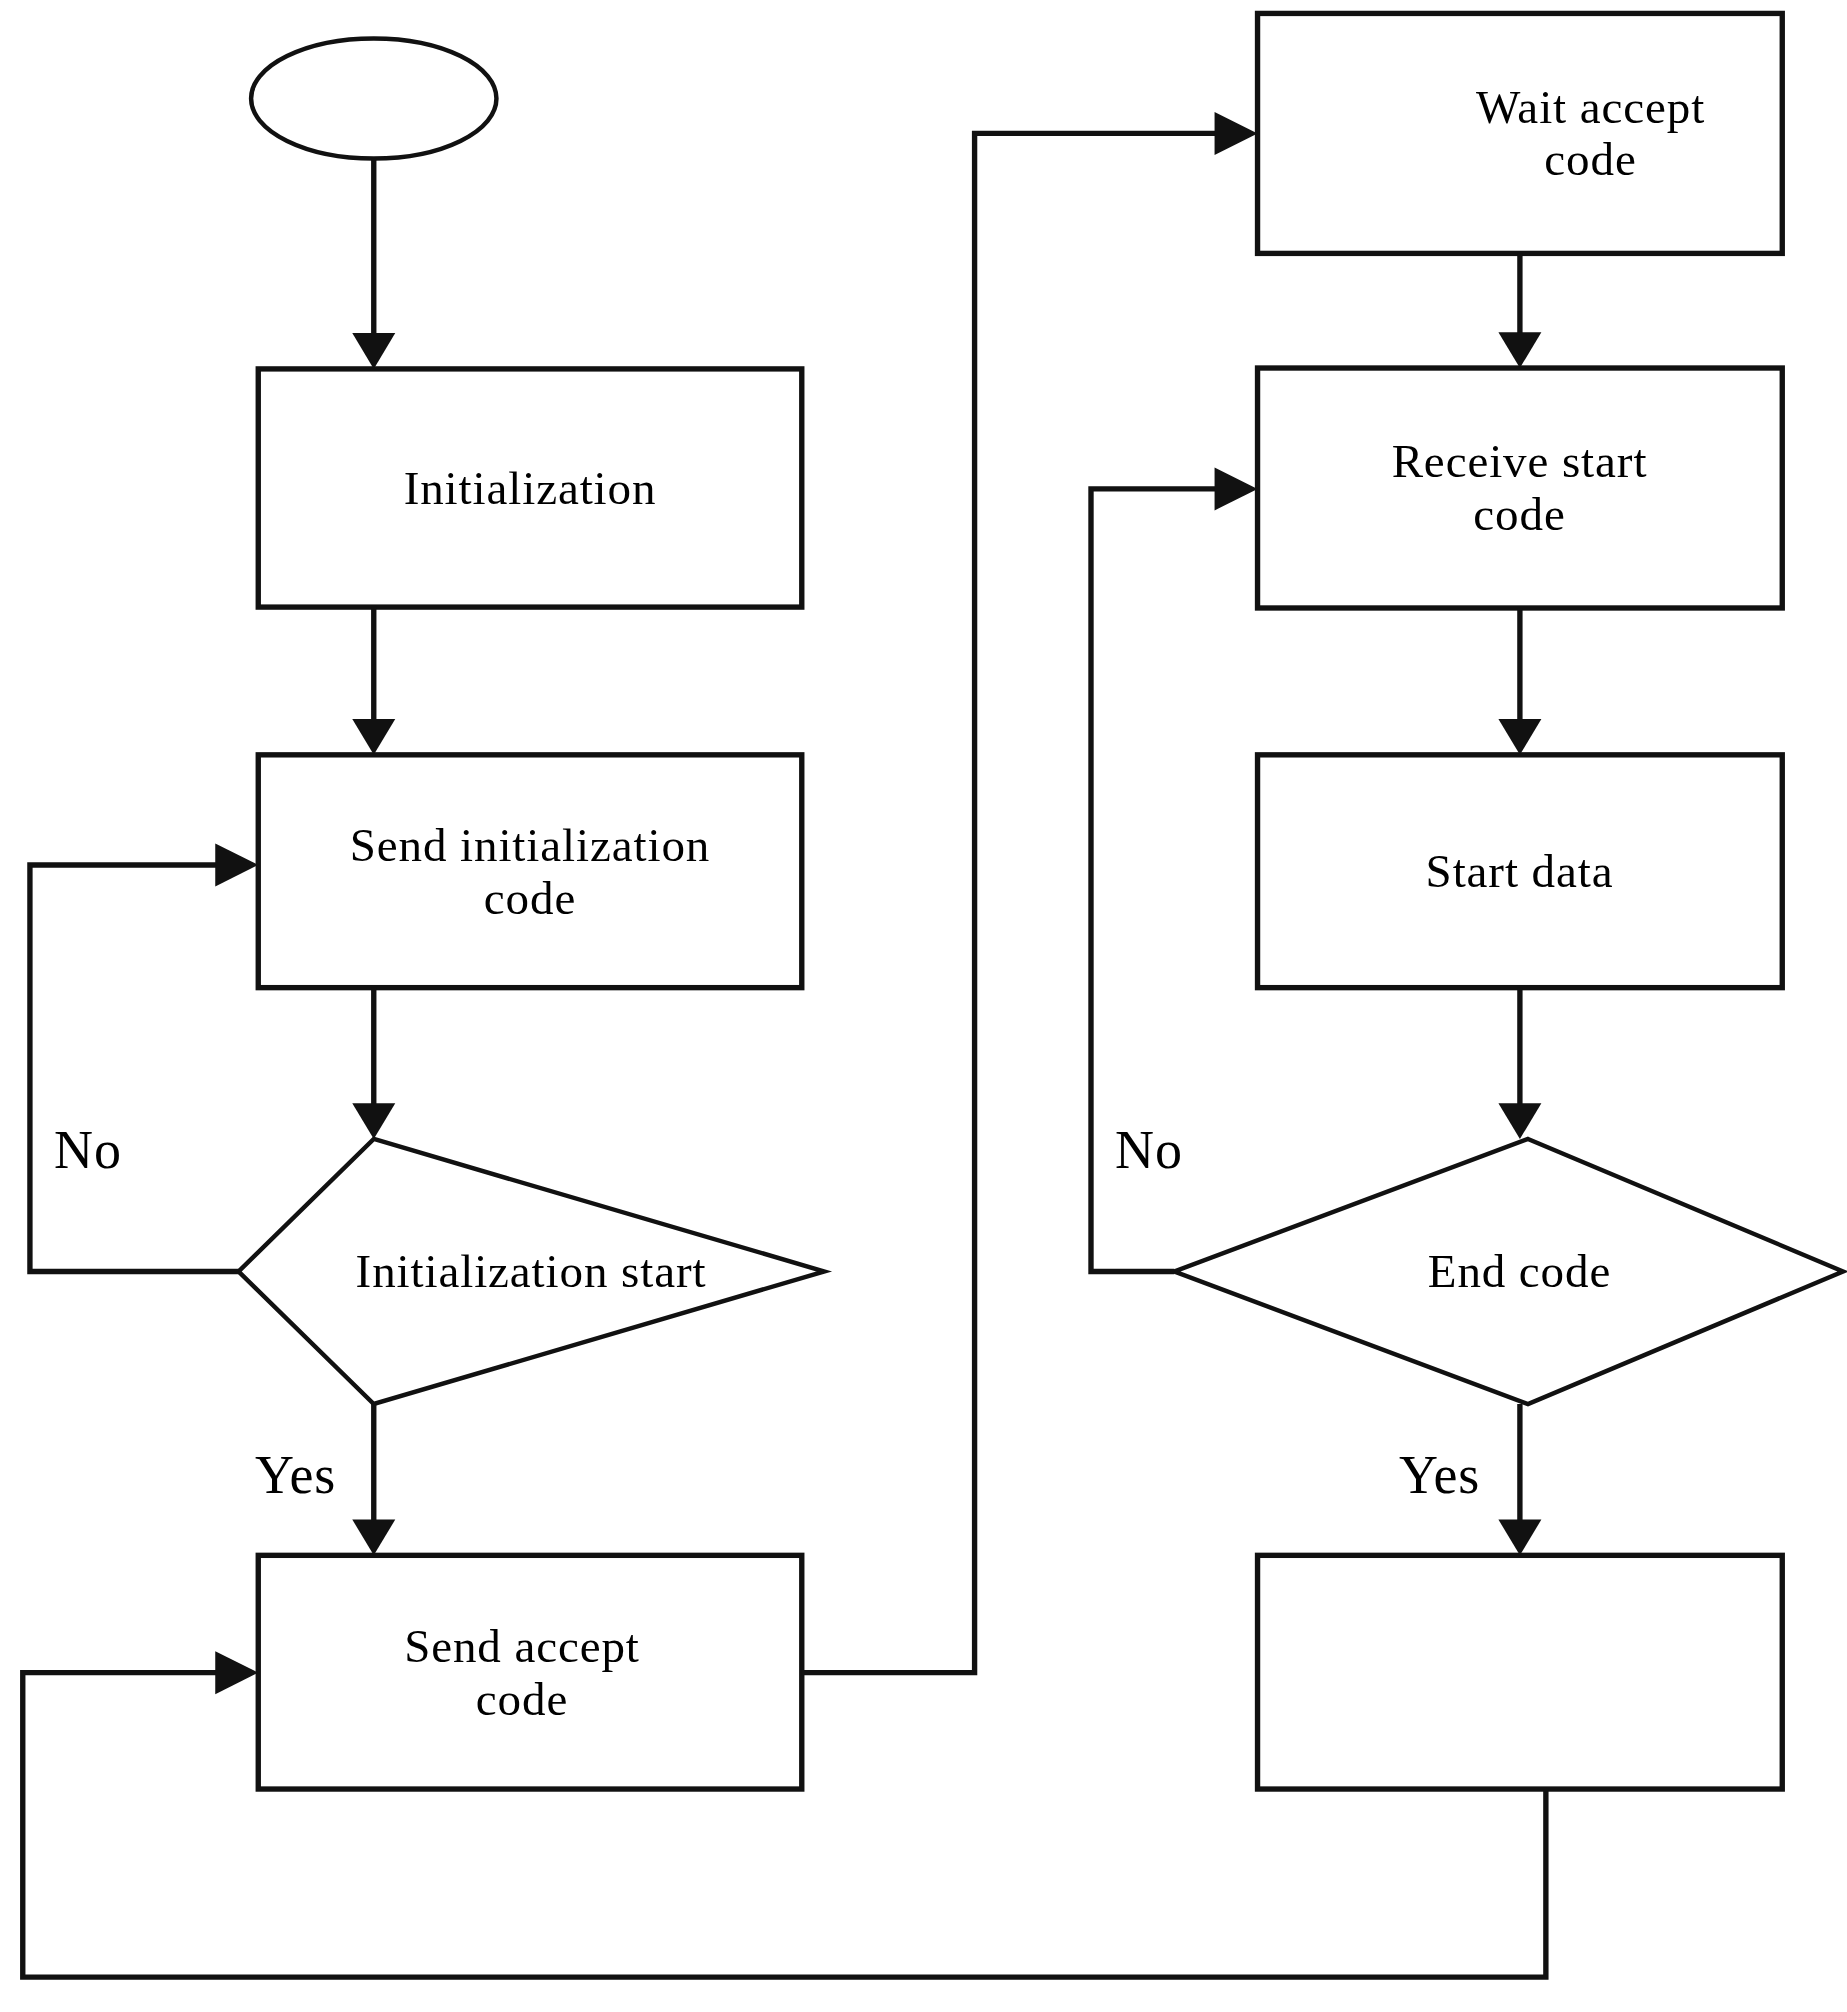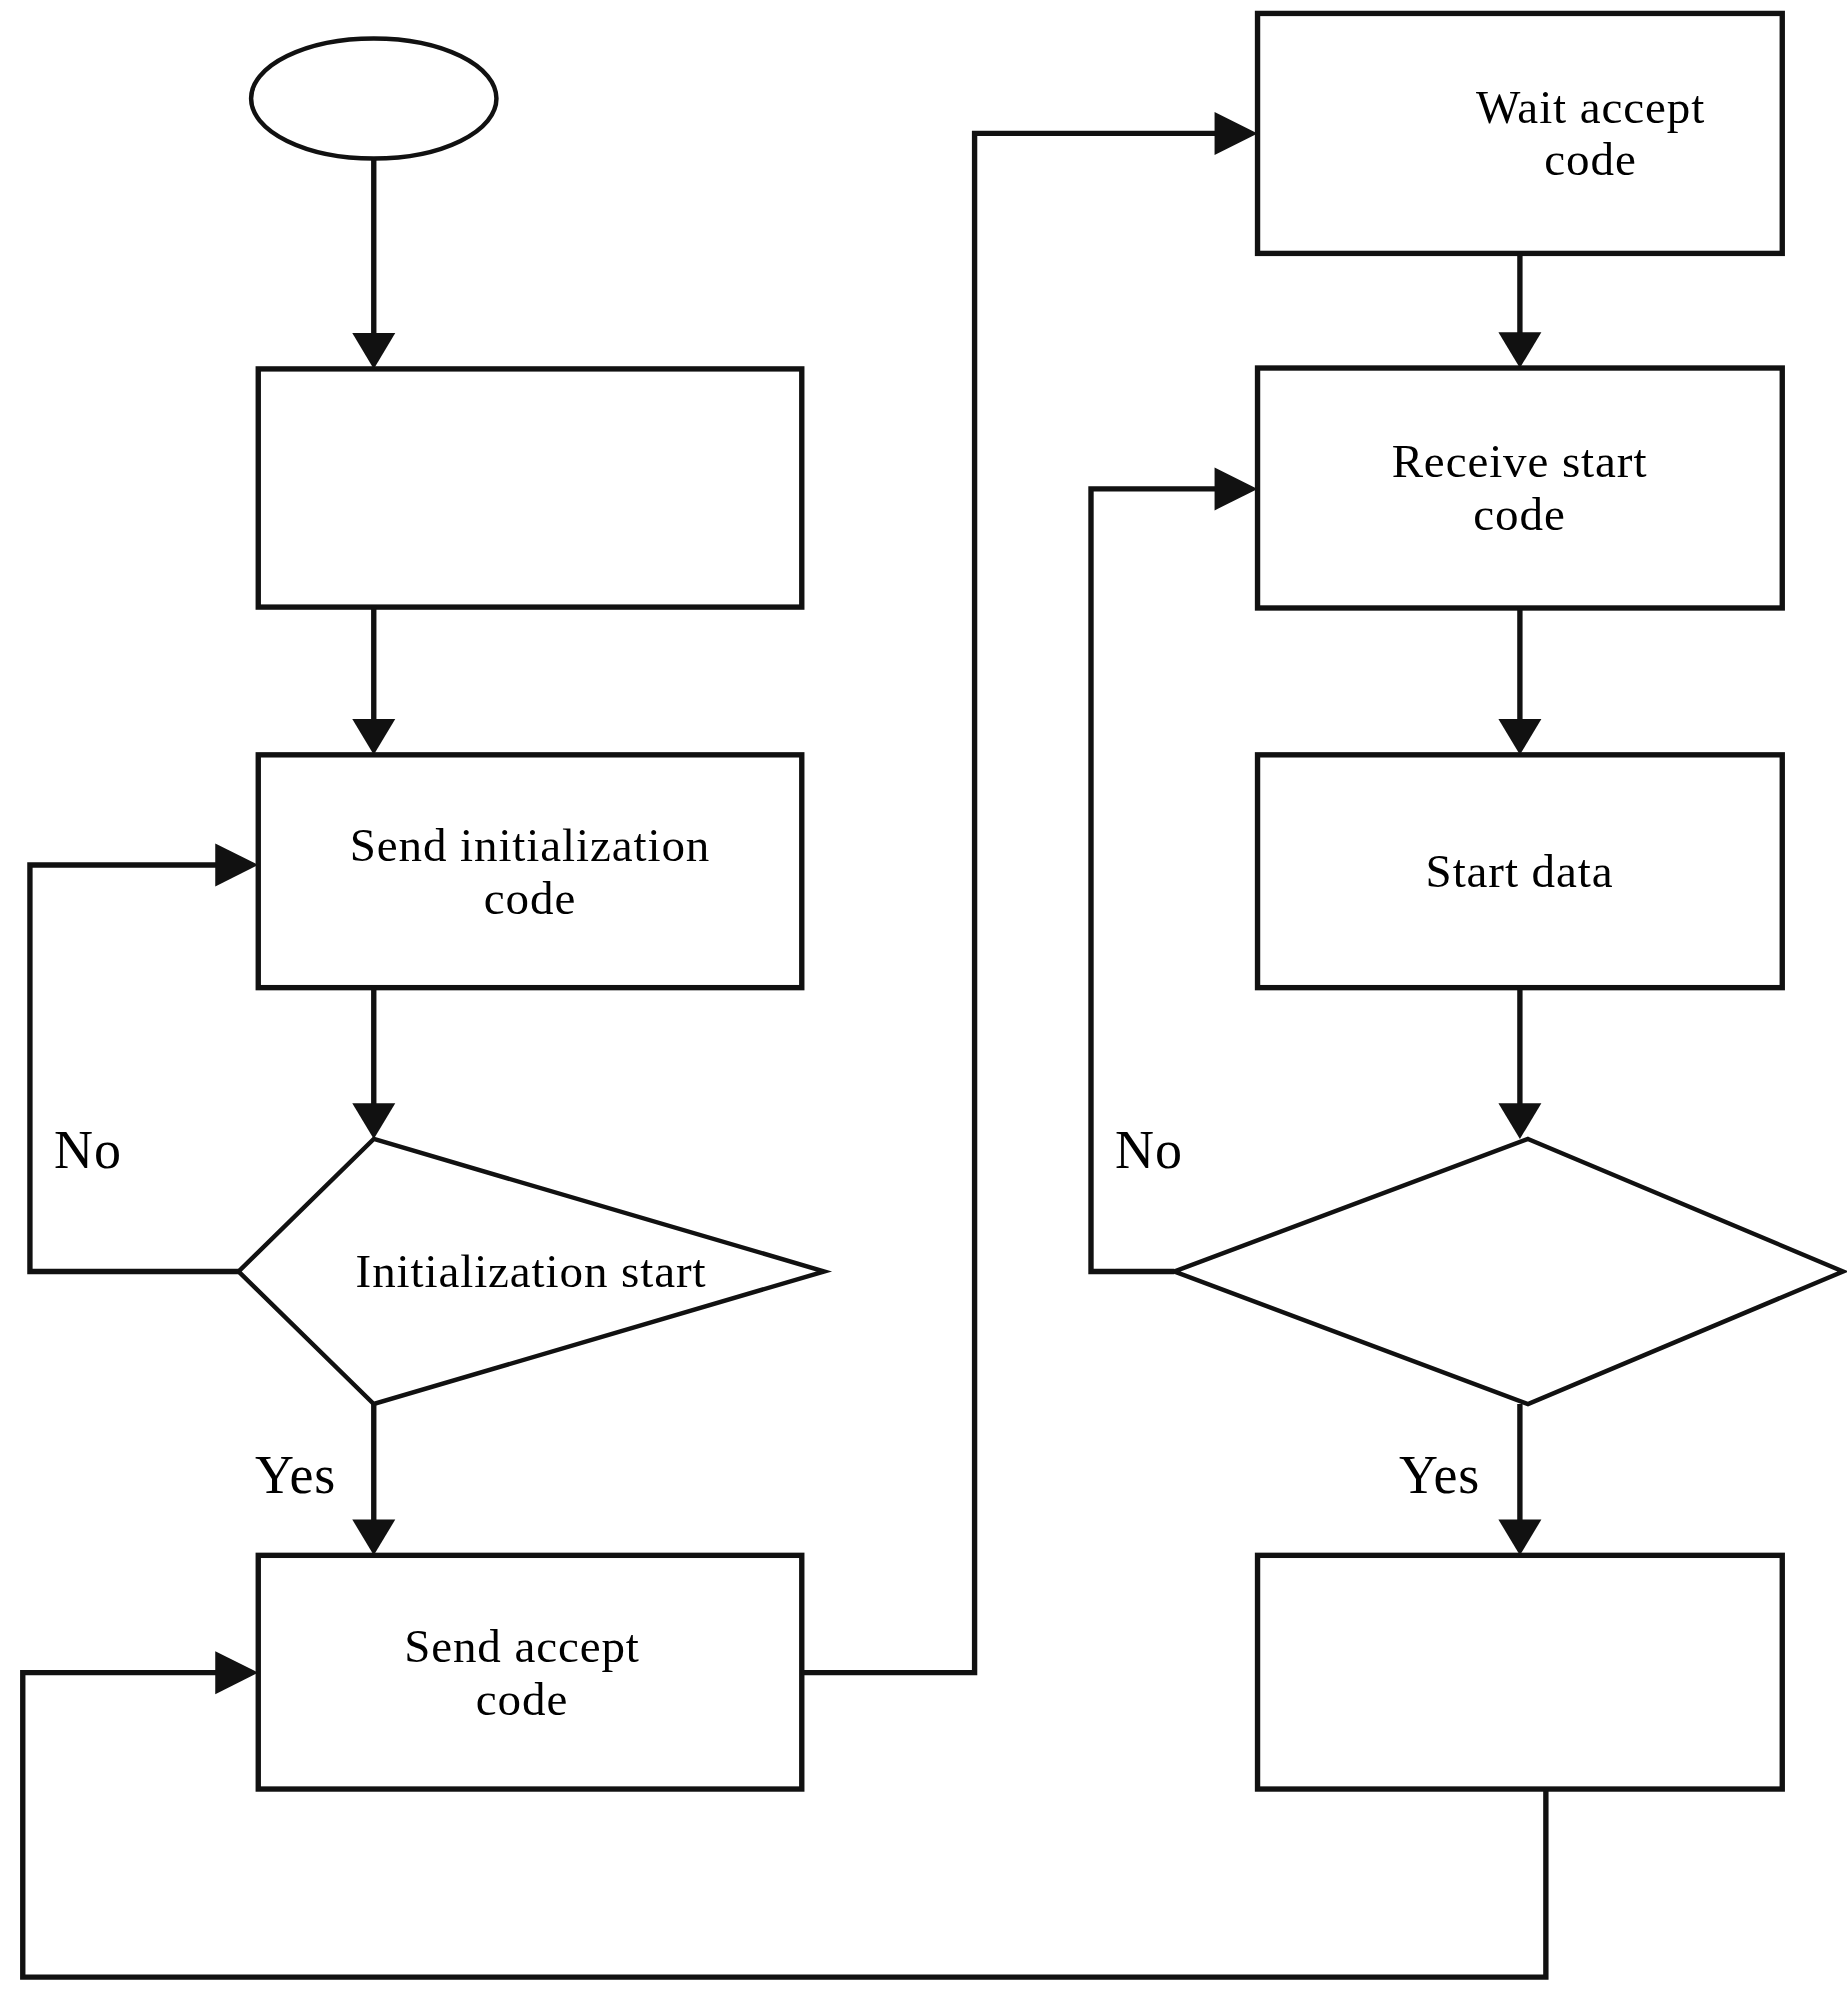--- a/index.html
+++ b/index.html
@@ -133,37 +133,39 @@
 
     <path class="conn" d="M 1697 1568 L 1697 1721"></path>
     <polygon class="arrow-head" points="1697,1737 1673,1697 1721,1697"></polygon>
 
     <path class="conn" d="M 1726 1998 L 1726 2208 L 25 2208 L 25 1868 L 268 1868"></path>
     <polygon class="arrow-head" points="288,1868 240,1844 240,1892"></polygon>
 
   </svg>
 
 
+  <div class="node-label" style="left:258px; top:369px; width:544px; height:238px;">Initialization</div>
 
   <div class="node-label" style="left:258px; top:755px; width:544px; height:233px;">Send initialization
 code</div>
 
   <div class="node-label" style="left:238px; top:1209px; width:586px; height:125px;">Initialization start</div>
 
   <div class="node-label" style="left:250px; top:1556px; width:544px; height:234px;">Send accept
 code</div>
 
   <div class="node-label" style="left:1328px; top:13.4px; width:525px; height:240px;">Wait accept
 code</div>
 
   <div class="node-label" style="left:1257px; top:368px; width:525px; height:240px;">Receive start
 code</div>
 
   <div class="node-label" style="left:1257px; top:755px; width:525px; height:233px;">Start data</div>
 
+  <div class="node-label" style="left:1257px; top:1209px; width:525px; height:125px;">End code</div>
 
 
   <div class="edge-label" style="left:54px; top:1119px;">No</div>
 
   <div class="edge-label" style="left:255px; top:1444px;">Yes</div>
 
   <div class="edge-label" style="left:1115px; top:1119px;">No</div>
 
   <div class="edge-label" style="left:1399px; top:1444px;">Yes</div>
 

